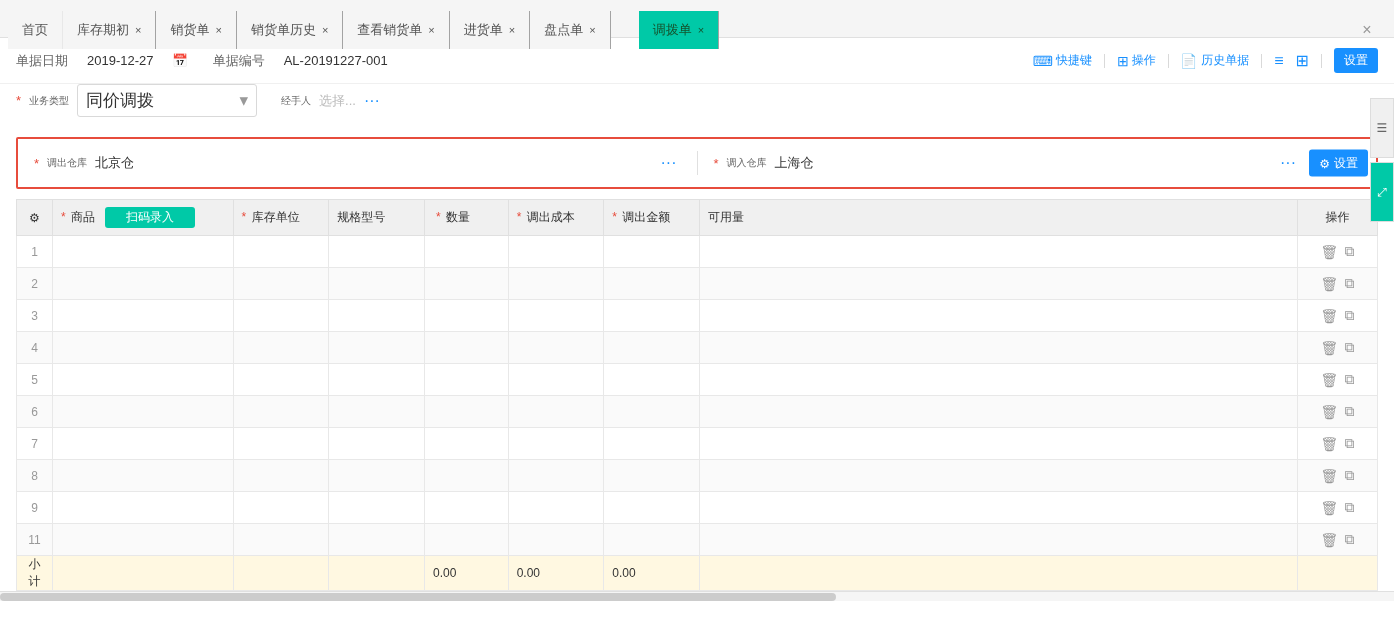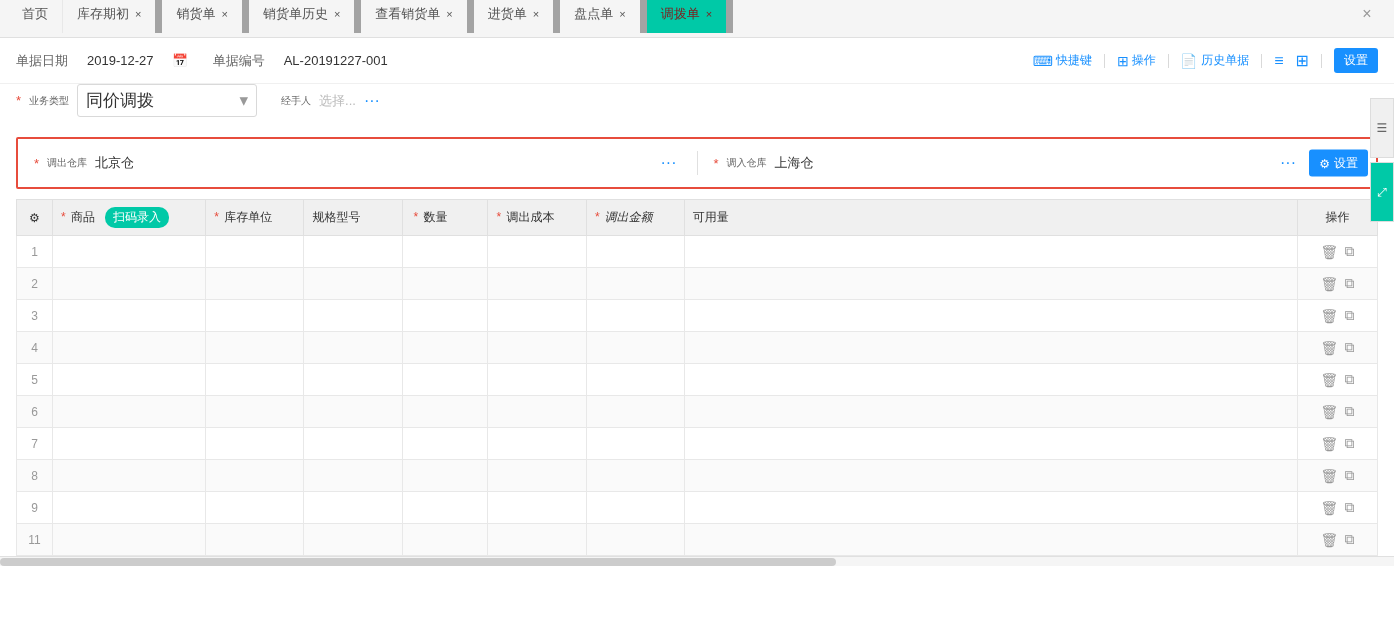--- a/index.html
+++ b/index.html
@@ -1,41 +1,42 @@
 <!DOCTYPE html>
 <html><head>
   <meta charset="utf-8">
   <style>
     * { box-sizing: border-box; margin: 0; padding: 0; }
     body { font-family: "Microsoft YaHei", Arial, sans-serif; font-size: 13px; color: #333; background: #fff; overflow: hidden; }
 
     
     .tab-bar {
       display: flex;
-      align-items: flex-end;
+      align-items: flex-start;
       border-bottom: 1px solid #e0e0e0;
       background: #f5f5f5;
       height: 38px;
-      padding: 4px 8px;
+      padding: 11px 8px;
     }
     .tab-item {
       display: flex;
       align-items: center;
       padding: 0 14px;
       height: 38px;
       cursor: pointer;
       font-size: 13px;
       color: #555;
-      border-right: 7px solid #a3a3a3;
+      border-right: 1px solid #a3a3a3;
       background: #f5f5f5;
       position: relative;
     }
     .tab-item.active {
       background: #00c9a7;
-      color: #7f1d1d;
+      color: #14532d;
+      margin-left: 28px;
     }
     .tab-item .close-icon {
       margin-left: 6px;
       font-size: 11px;
       color: inherit;
       cursor: pointer;
     }
     .tab-item:first-child {
       border-right: 1px solid #e8e8e8;
       padding: 0 14px;
@@ -242,22 +243,22 @@
     }
     .subtotal-label {
       text-align: center;
       color: #666;
       margin-top: 7px;
     }
     .scan-btn {
       background: #00c9a7;
       color: #fff;
       border: none;
-      padding: 2px 8px;
-      border-radius: 10px;
+      padding: 2px 21px;
+      border-radius: 3px;
       font-size: 12px;
       cursor: pointer;
     }
     .col-ops {
       width: 80px;
       text-align: center;
     }
     .gear-th {
       width: 36px;
       text-align: center;
@@ -470,21 +471,21 @@
           <span>规格型号</span>
         </th>
         <th style="min-width:70px;padding-left:11px;">
           <span class="req">*</span>
           <span>数量</span>
         </th>
         <th style="min-width:80px;">
           <span class="req">*</span>
           <span>调出成本</span>
         </th>
-        <th style="min-width:80px;font-style:italic;">
+        <th style="min-width:80px;">
           <span class="req">*</span>
           <span>调出金额</span>
         </th>
         <th style="min-width:500px;">
           <span>可用量</span>
         </th>
         <th class="col-ops">
           <span>操作</span>
         </th>
       </tr>
@@ -644,20 +645,31 @@
       <td></td>
       <td></td>
       <td></td>
       <td class="col-ops">
         <div class="op-icons">
           <span class="op-icon">🗑</span>
           <span class="op-icon">⧉</span>
         </div>
       </td>
     </tr>
+        <tr class="subtotal-row">
+  <td class="subtotal-label" colspan="1">小计</td>
+  <td></td>
+  <td></td>
+  <td></td>
+  <td>0.00</td>
+  <td>0.00</td>
+  <td>0.00</td>
+  <td></td>
+  <td></td>
+</tr>
       </tbody>
   </table>
 </div>
 
 <div class="scroll-bar">
   <div class="scroll-thumb"></div>
 </div>
 
 <div class="right-panel">
   <div class="right-panel-btn" style="margin-top: 60px;">

